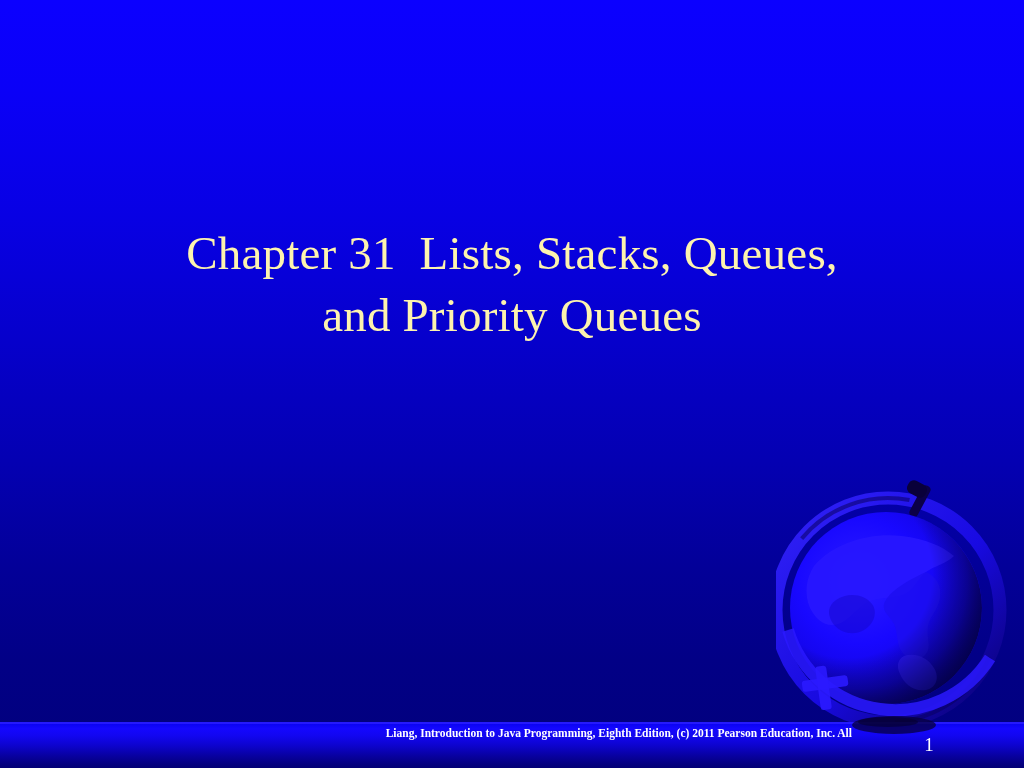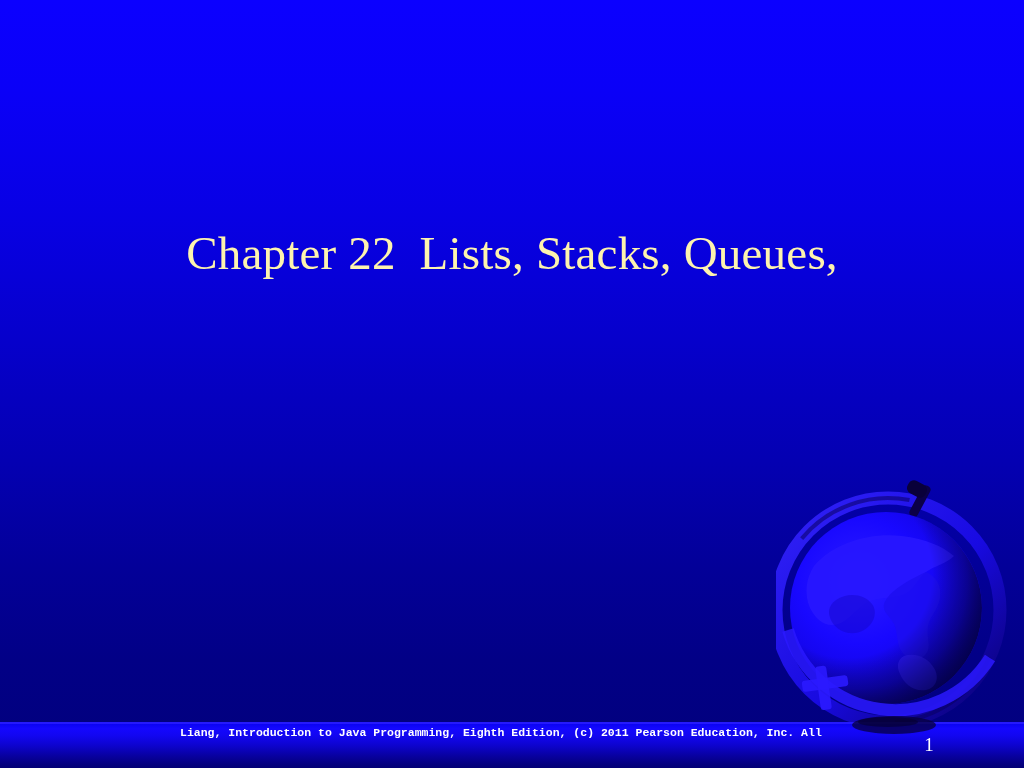--- a/index.html
+++ b/index.html
@@ -73,26 +73,26 @@
     position: absolute;
     left: 0;
     top: 722px;
     width: 1024px;
     height: 2px;
     background: #2a1dff;
     opacity: .85;
   }
   .footer-text {
     position: absolute;
-    left: 180px;
+    left: 192px;
     top: 725px;
     width: 660px;
-    text-align: left;
+    text-align: right;
     color: #ffffff;
-    font-family: Liberation Mono, monospace;
+    font-family: Liberation Serif, serif;
     font-size: 11.5px;
     font-weight: bold;
     line-height: 16px;
   }
   .page-number {
     position: absolute;
     left: 905px;
     top: 733px;
     width: 48px;
     text-align: center;
@@ -171,21 +171,22 @@
       </g>
 
       <g>
         <rect x="26" y="198" width="46" height="11" rx="3" fill="#2b1aff" opacity="0.9" transform="rotate(-8 49 203)"></rect>
         <rect x="42" y="186" width="11" height="44" rx="3" fill="#2b1aff" opacity="0.9" transform="rotate(-8 47 208)"></rect>
       </g>
     </svg>
   </div>
 
   <div class="title-block">
-    <div class="title-line">Chapter 22  Lists, Stacks, Queues,</div>
+    <div class="title-line">Chapter 31  Lists, Stacks, Queues,</div>
+    <div class="title-line">and Priority Queues</div>
   </div>
 
   <div class="footer-band"></div>
   <div class="footer-band-topline"></div>
 
   <div class="globe-foot">
     <svg viewBox="0 0 120 26" xmlns="http://www.w3.org/2000/svg">
       <ellipse cx="56" cy="9" rx="42" ry="9" fill="#07003c" opacity="0.75"></ellipse>
       <ellipse cx="50" cy="6" rx="30" ry="5" fill="#050030" opacity="0.6"></ellipse>
     </svg>

